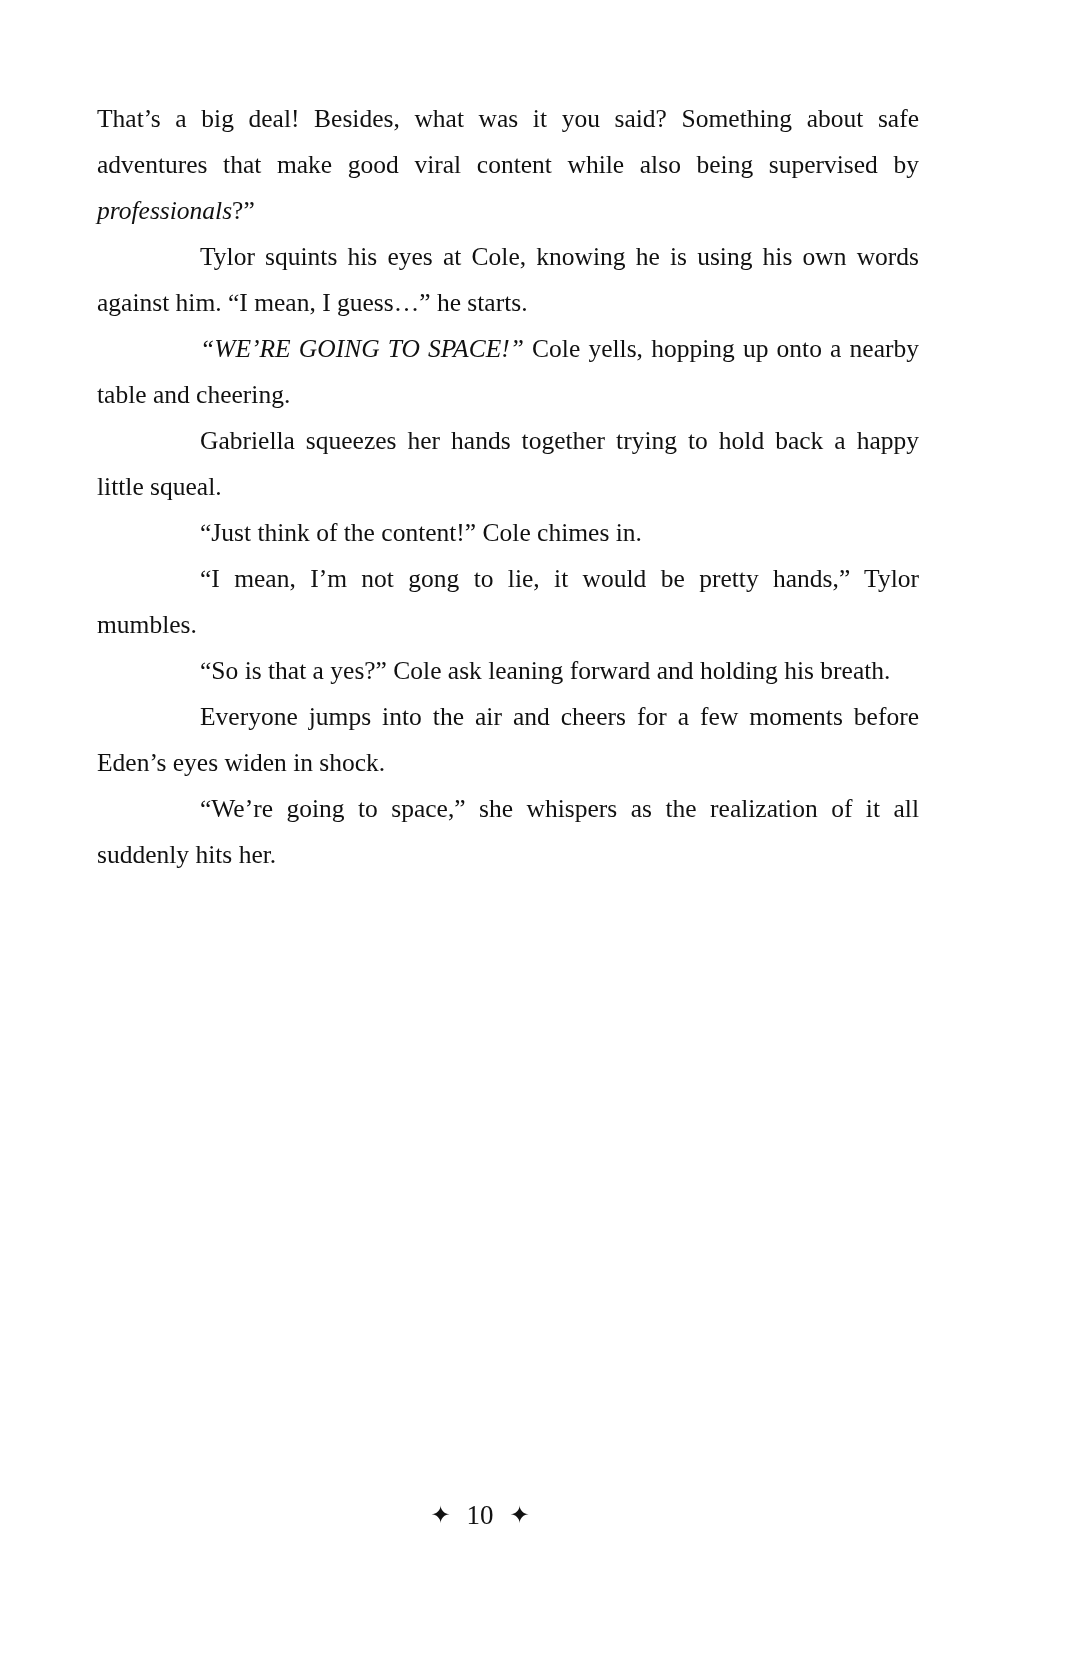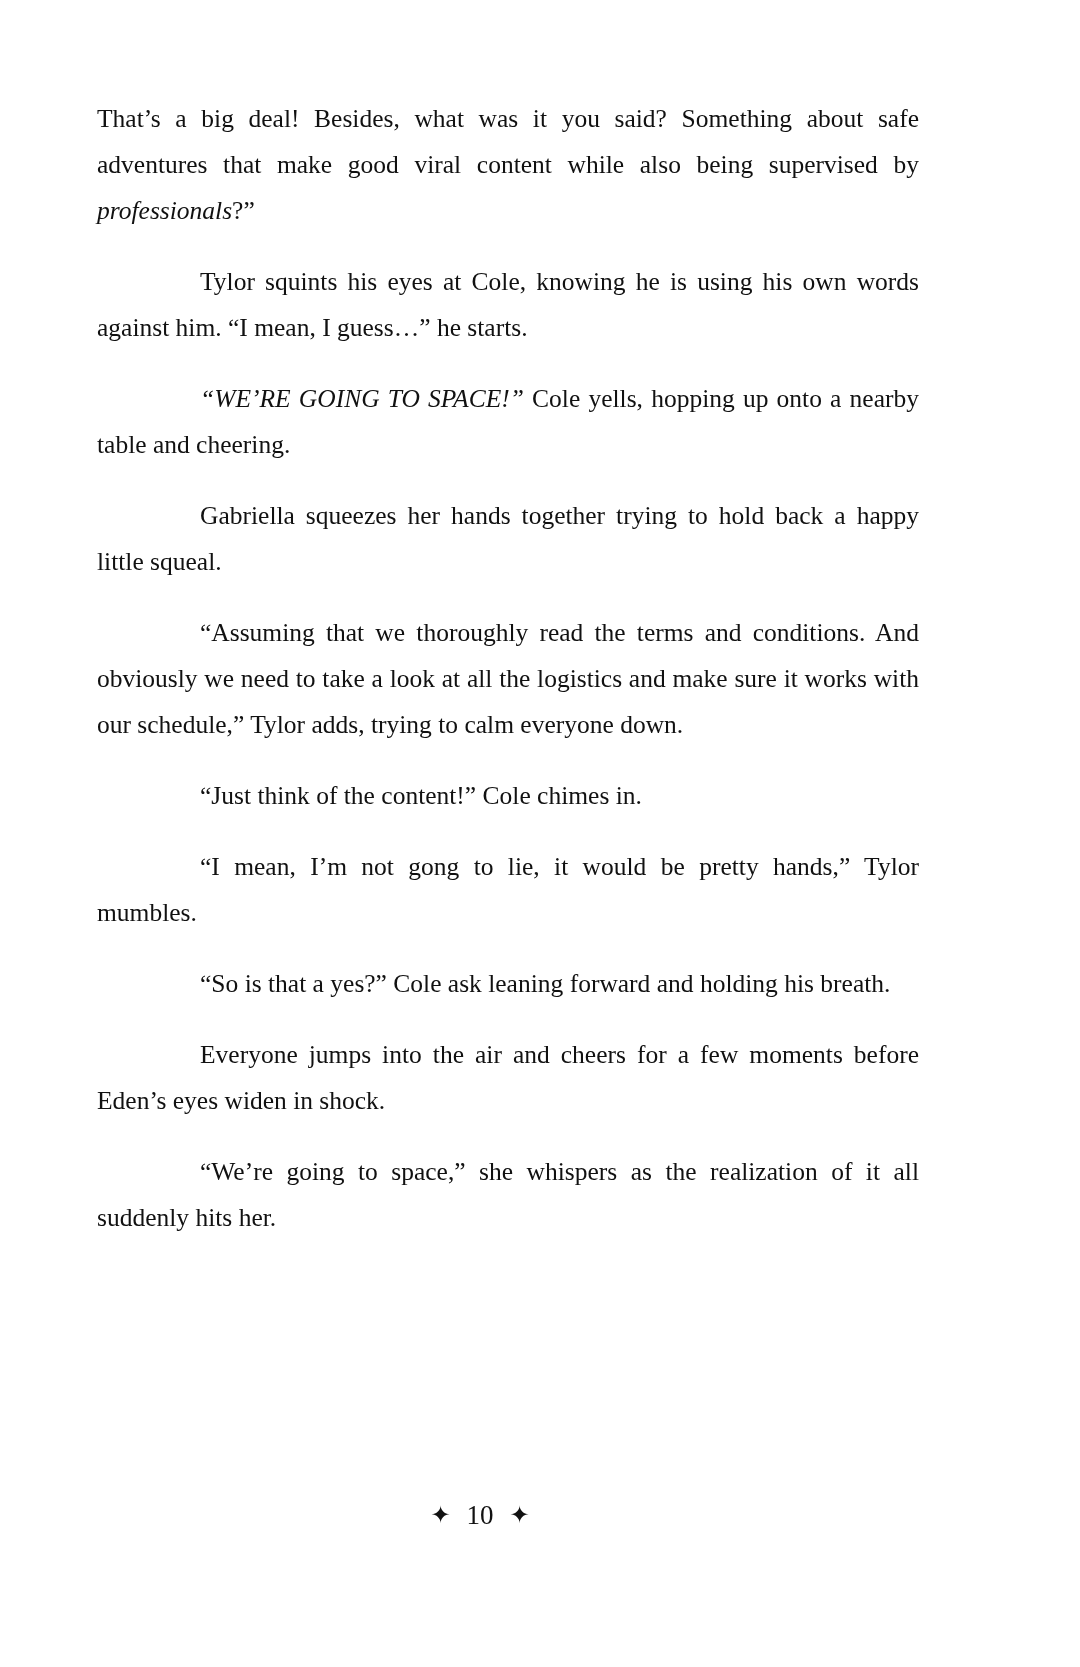--- a/index.html
+++ b/index.html
@@ -29,21 +29,20 @@
     font-size: 25.5px;
     line-height: 46px;
     text-align: justify;
     text-justify: inter-word;
     color: #111111;
     -webkit-hyphens: none;
     hyphens: none;
   }
   .para.indent {
     text-indent: 103px;
-    margin-top: 25px;
   }
   .para.noindent {
     text-indent: 0;
   }
   .para em,
   .para .ital {
     font-style: italic;
   }
   .footer {
     position: absolute;
@@ -84,23 +83,20 @@
 
     <p class="para indent">
       <span class="ital">“WE’RE GOING TO SPACE!”</span><span> Cole yells, hopping up onto a nearby table and cheering.</span>
     </p>
 
     <p class="para indent">
       <span>Gabriella squeezes her hands together trying to hold back a happy little squeal.</span>
     </p>
 
 
-    <p class="para indent">
-      <span>“Assuming that we thoroughly read the terms and conditions. And obviously we need to take a look at all the logistics and make sure it works with our schedule,” Tylor adds, trying to calm everyone down.</span>
-    </p>
 
     <p class="para indent">
       <span>“Just think of the content!” Cole chimes in.</span>
     </p>
 
     <p class="para indent">
       <span>“I mean, I’m not gong to lie, it would be pretty hands,” Tylor mumbles.</span>
     </p>
 
     <p class="para indent">

